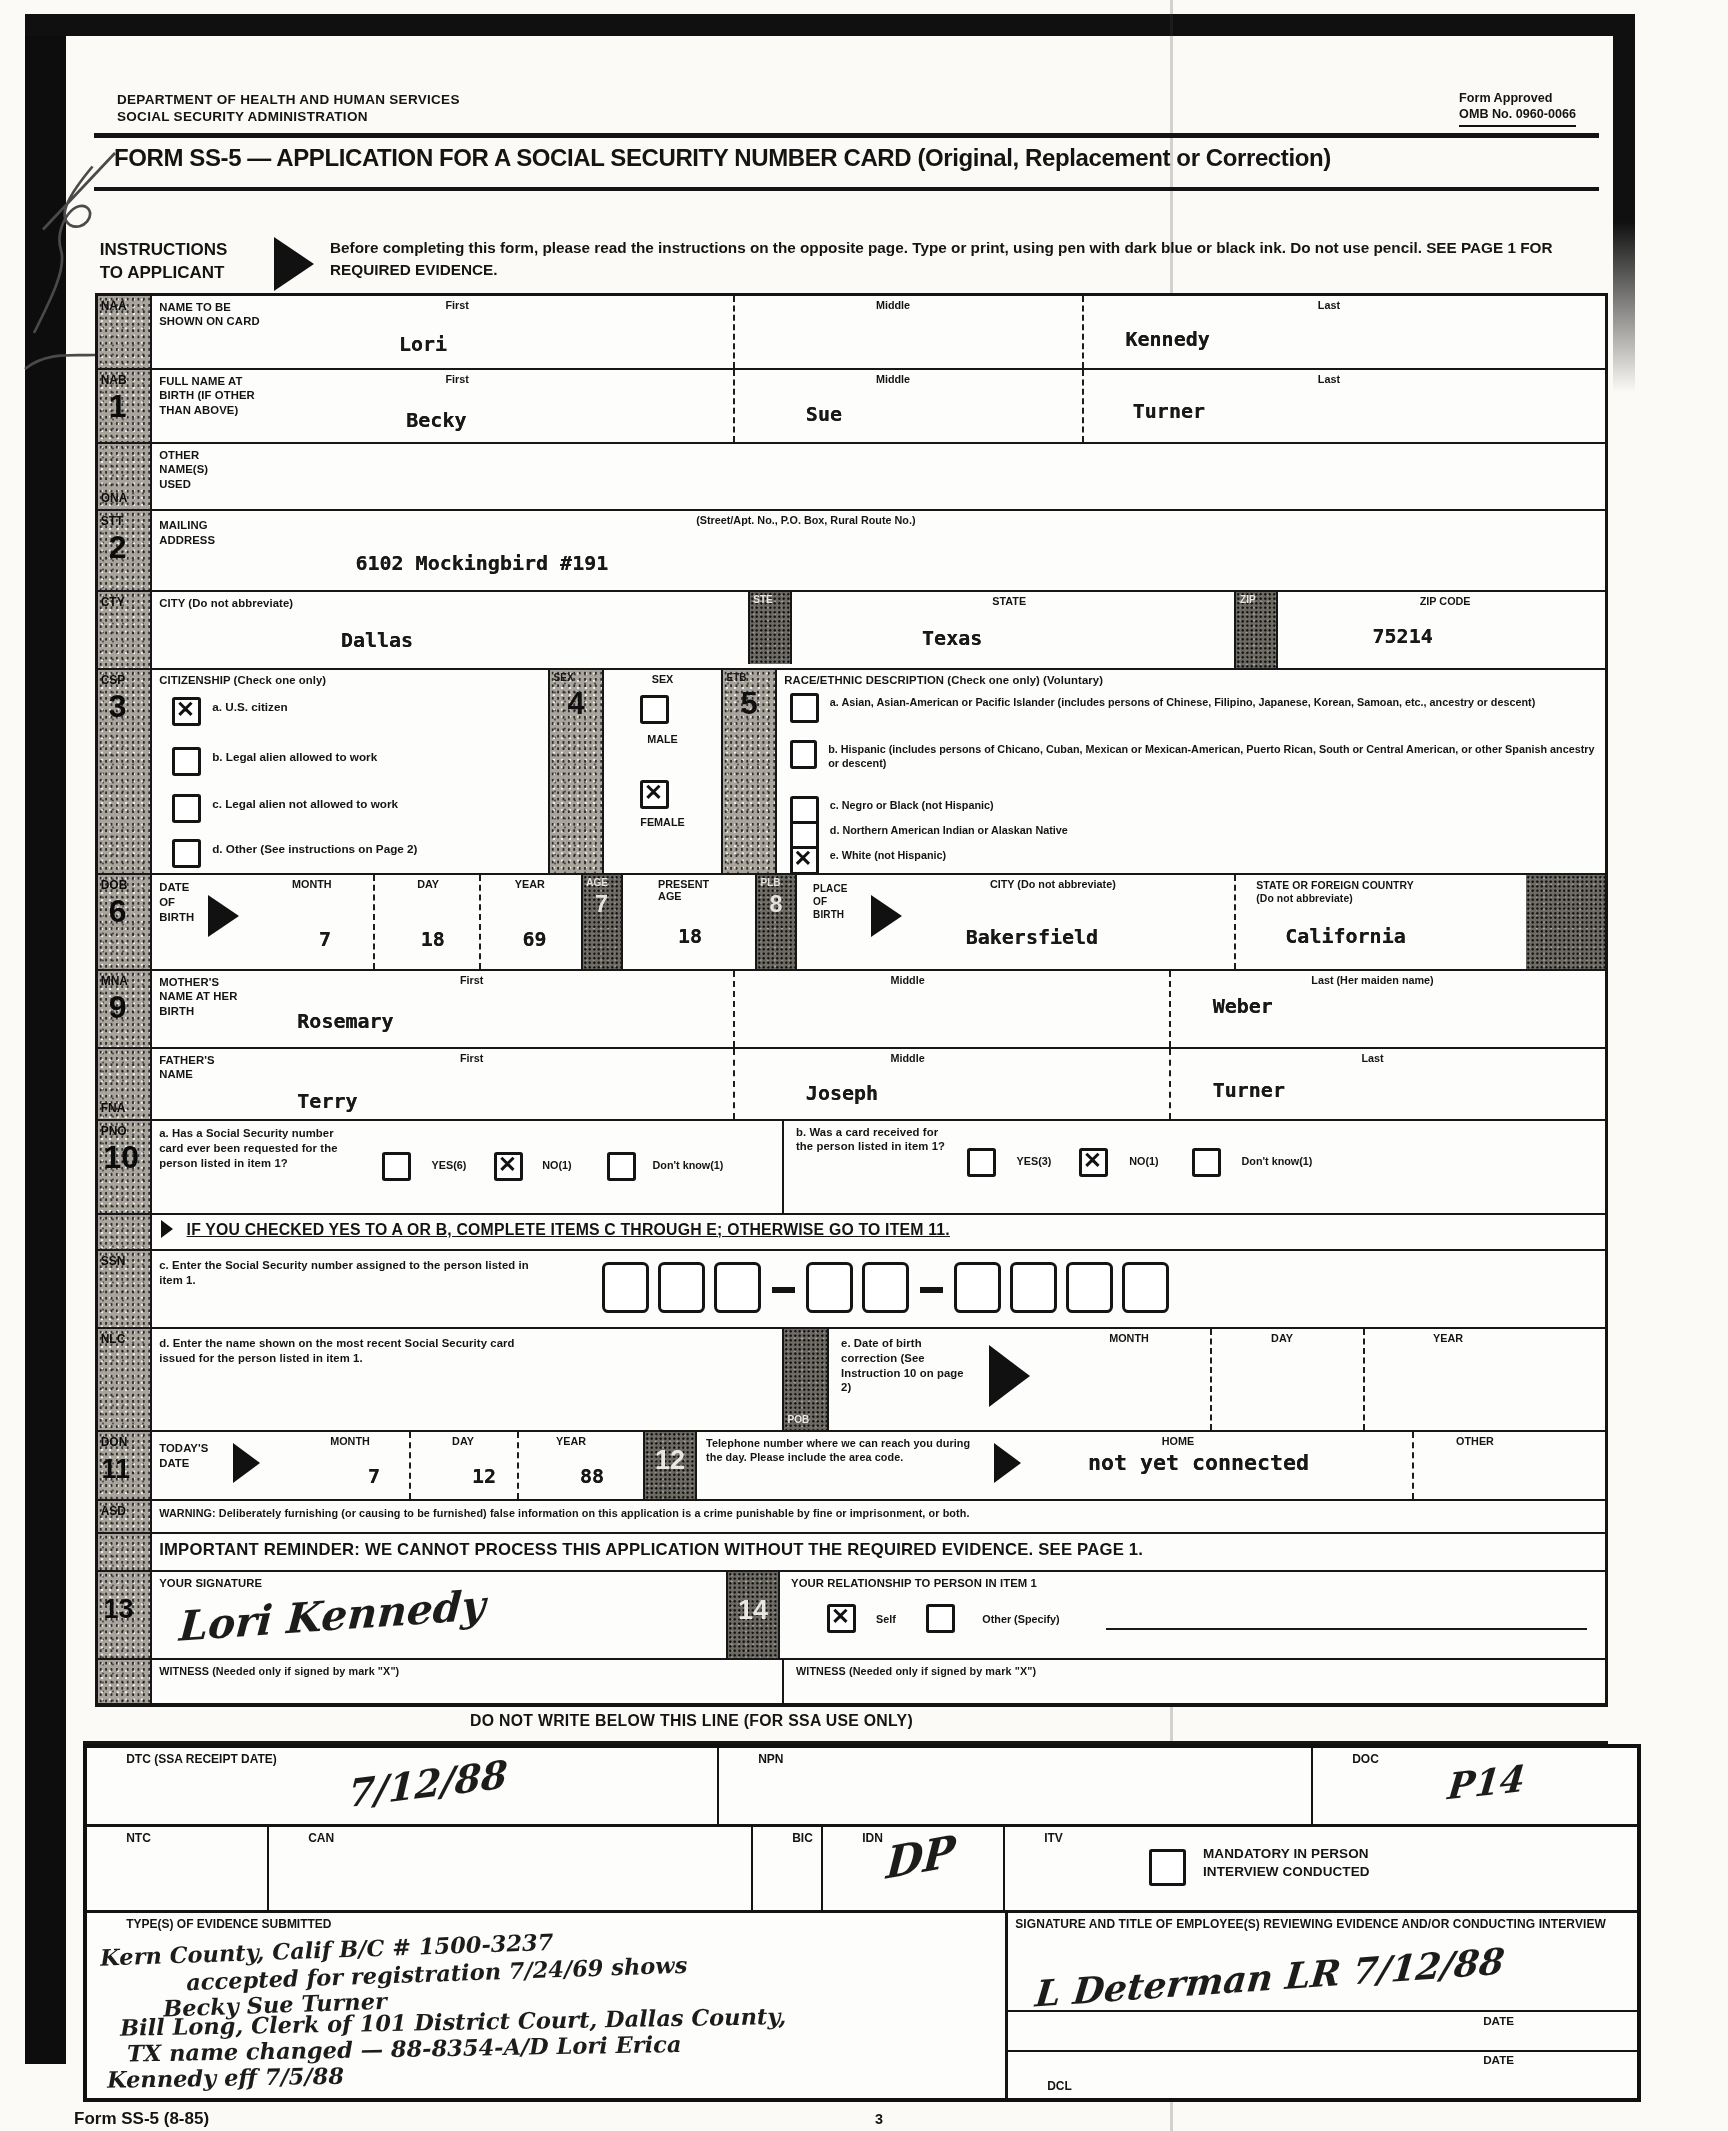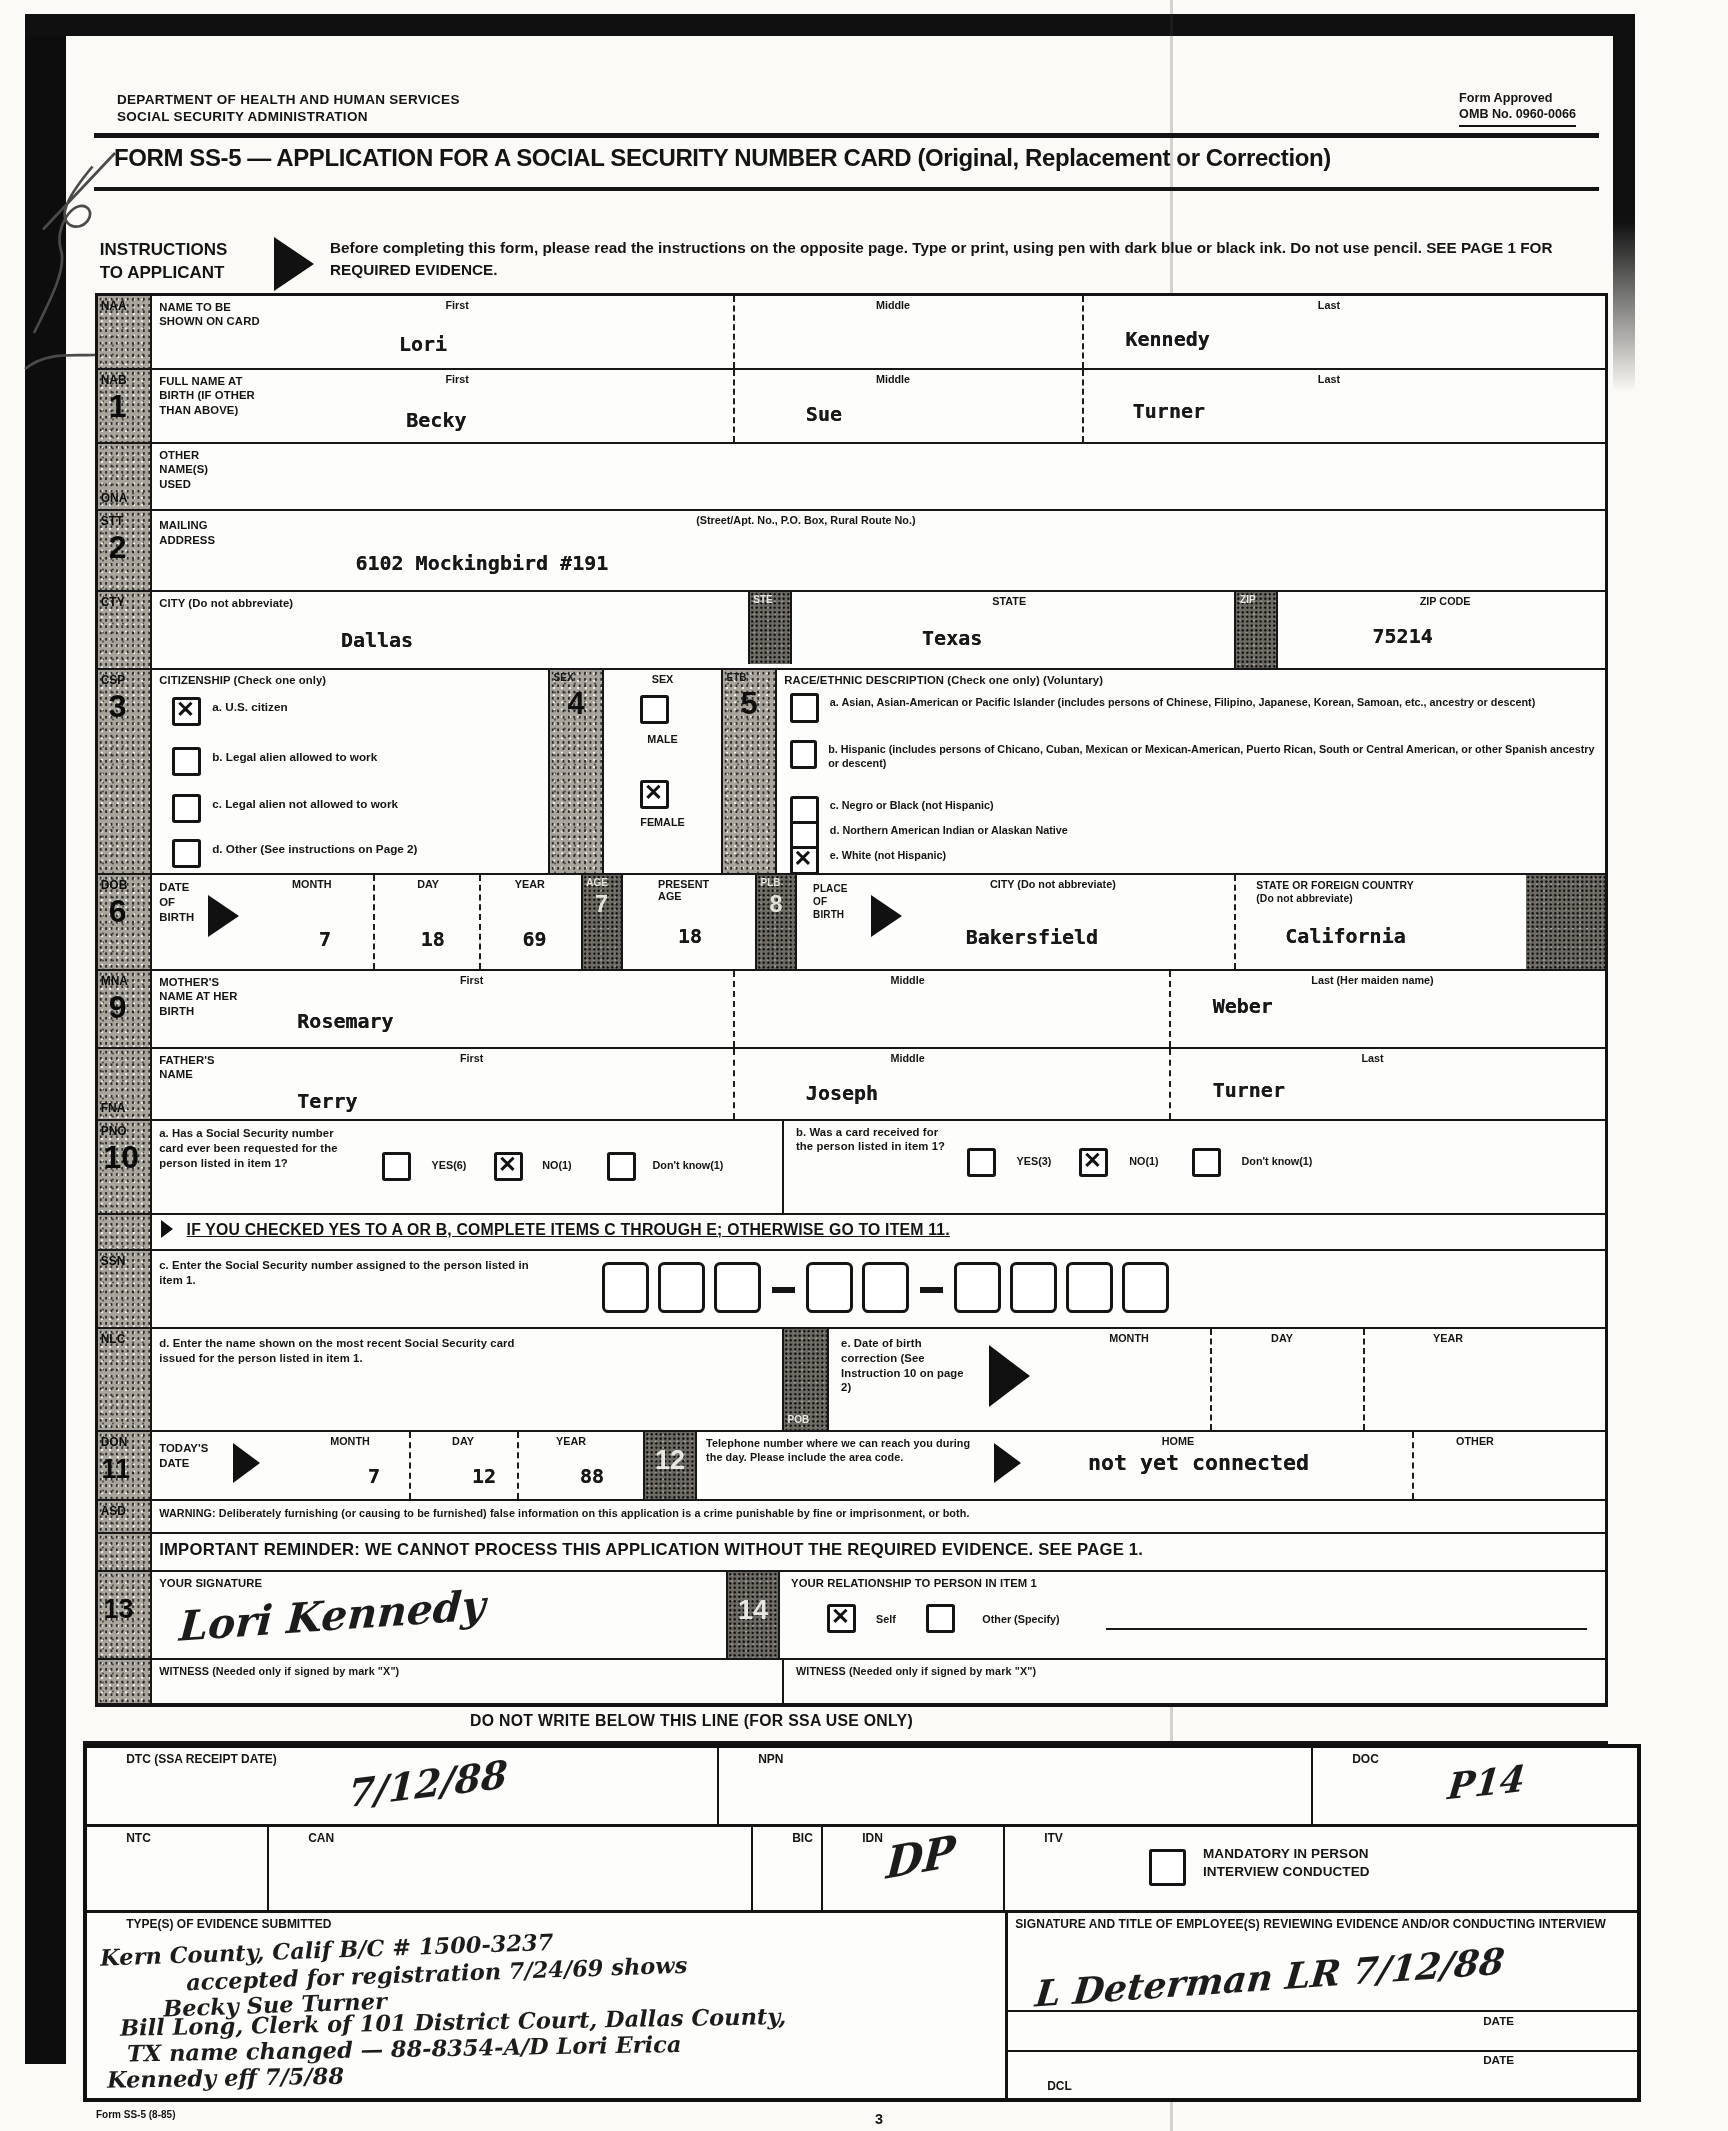--- a/index.html
+++ b/index.html
@@ -70,21 +70,21 @@
   .dash{display:inline-block;width:23.4px;height:5.4px;background:#141414;margin:0 10.8px 0 1.8px;vertical-align:20px;}
   .uline{position:absolute;border-bottom:2.7px solid #1a1a1a;}
   
   .ssa-banner{position:relative;height:34px;margin:0 9px 0 16px;border-bottom:3.6px solid #141414;}
   .ssa-banner span{position:absolute;left:387px;top:5.4px;font-size:15.8px;font-weight:bold;letter-spacing:0.3px;}
   .ssa-box{position:relative;left:16px;width:1550px;border:4.5px solid #101010;background:#fdfdfb;}
   .srow{position:relative;display:flex;border-top:3.6px solid #141414;}
   .srow:first-child{border-top:none;}
   .slab{font-size:12px;font-weight:bold;position:absolute;top:3.6px;left:7.2px;margin-left:32px;}
   .footer{position:relative;height:36px;}
-  .fno{position:absolute;left:29px;top:7.2px;font-size:10px;font-weight:bold;}
+  .fno{position:absolute;left:7px;top:7.2px;font-size:17px;font-weight:bold;}
   .pgno{position:absolute;left:808px;top:9px;font-size:14.4px;font-weight:bold;}
 </style>
 </head>
 <body>
 
 <div class="scan-left"></div>
 <div class="scan-top"></div>
 <div class="scan-right"></div>
 <div class="crease"></div>
 <svg class="scribble" width="117" height="288" viewBox="0 0 130 320">

